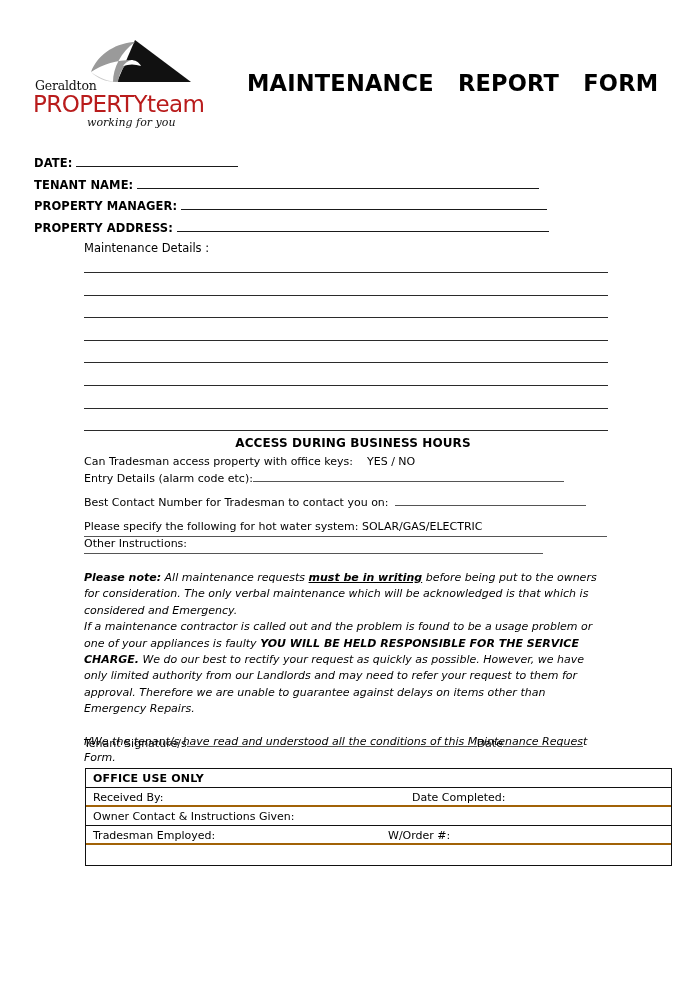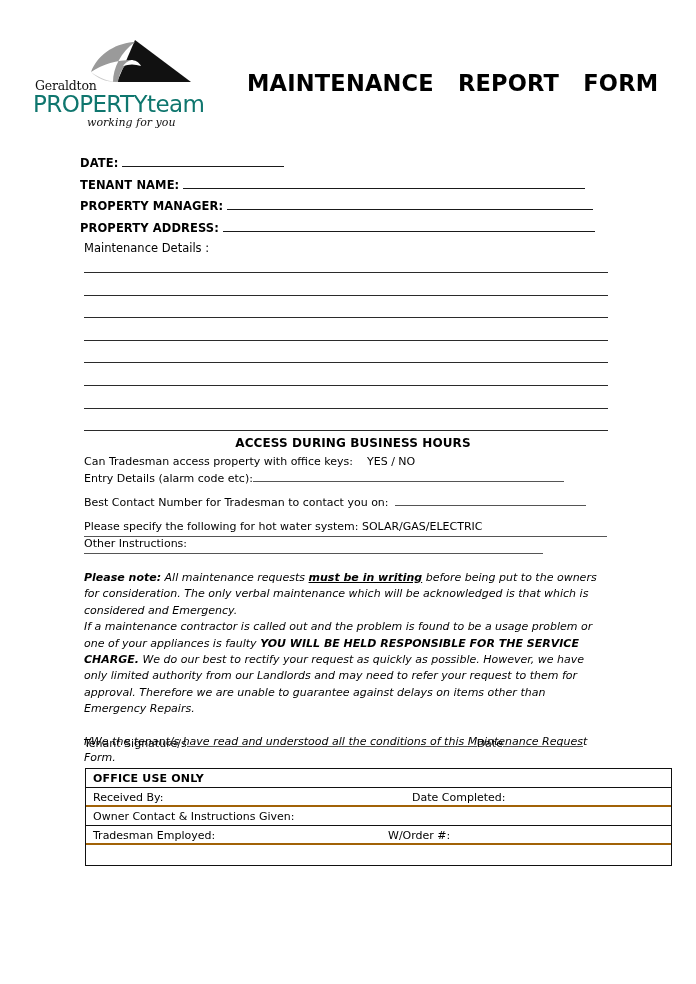--- a/index.html
+++ b/index.html
@@ -56,21 +56,21 @@
     white-space: nowrap;
   }
   .logo-property {
     position: absolute;
     left: 0px;
     top: 55px;
     font-family: "DejaVu Sans", sans-serif;
     font-size: 23px;
     font-weight: 400;
     letter-spacing: -0.6px;
-    color: #0f766e;
+    color: #b91c1c;
     white-space: nowrap;
   }
   .logo-tagline {
     position: absolute;
     left: 54px;
     top: 80px;
     font-family: "DejaVu Serif", serif;
     font-style: italic;
     font-size: 11px;
     color: #111;
@@ -91,21 +91,21 @@
   
   .fields {
     position: absolute;
     left: 0;
     top: 155px;
     width: 696px;
   }
   .field-row {
     position: relative;
     height: 21.5px;
-    padding-left: 80px;
+    padding-left: 34px;
     font-size: 11.5px;
     font-weight: bold;
     letter-spacing: 0.1px;
     white-space: nowrap;
   }
   .field-row .fl {
     display: inline-block;
     vertical-align: baseline;
   }
   .field-row .rule {

